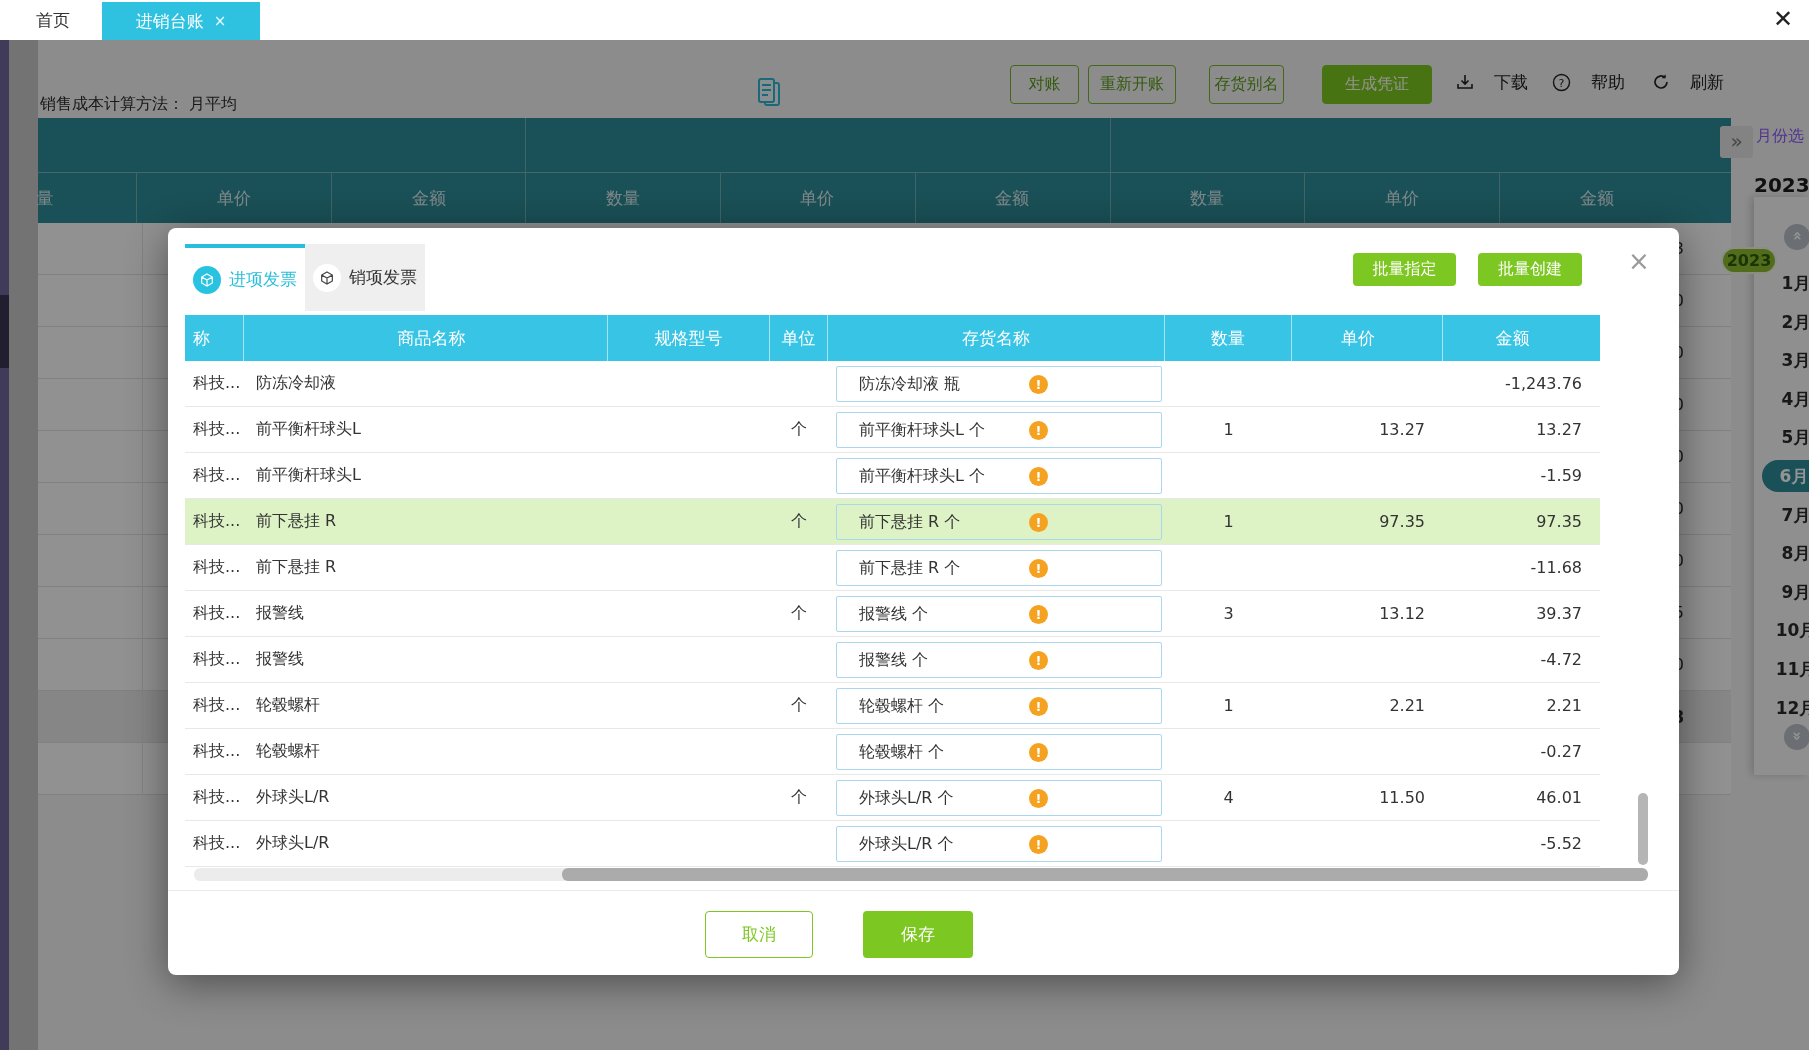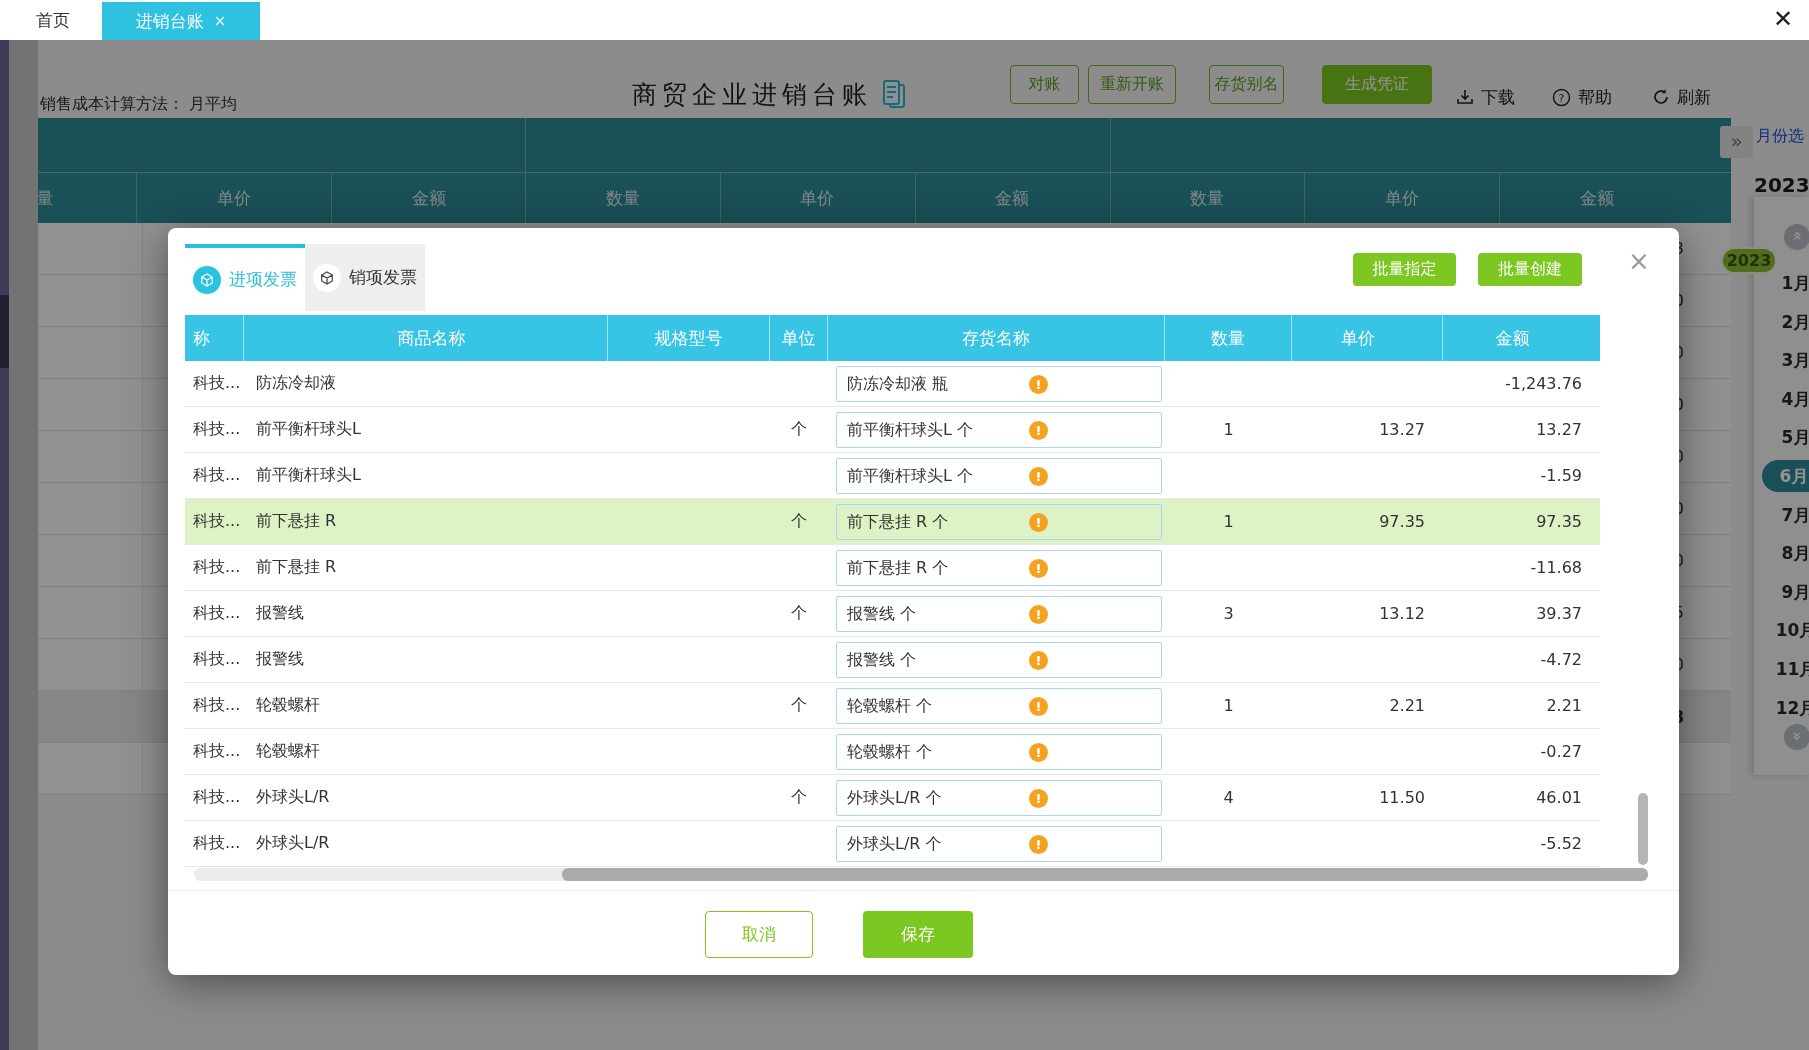--- a/index.html
+++ b/index.html
@@ -25,21 +25,21 @@
                 justify-content:center; gap:10px; font-size:25px; letter-spacing:5px; color:#1f1f1f; }
   .doc-icon { position:relative; width:26px; height:30px; }
   .doc-icon .b { position:absolute; border:2px solid #2fb6cf; border-radius:3px; background:#eef9fb; }
   .doc-icon .b1 { left:7px; top:4px; width:16px; height:24px; }
   .doc-icon .b2 { left:1px; top:0; width:17px; height:25px; }
   .doc-icon .l { position:absolute; left:5px; height:2px; background:#2fb6cf; width:9px; }
 
   .tb-btn { position:absolute; top:27px; height:39px; border:1px solid #76b32a; border-radius:4px;
             color:#5d9c1c; font-size:16px; display:flex; align-items:center; justify-content:center; cursor:pointer; }
   .tb-btn.solid { background:#7dc722; border-color:#7dc722; color:#fdfdf3; }
-  .tool-link { position:absolute; top:46px; height:26px; display:flex; align-items:center; gap:7px;
+  .tool-link { position:absolute; top:31px; height:26px; display:flex; align-items:center; gap:20px;
                font-size:17px; color:#222; cursor:pointer; }
   .tool-link svg { display:block; }
 
   
   .bg-table { position:absolute; left:38px; top:80px; width:1693px; }
   .bg-group { position:absolute; left:0; top:0; width:1693px; height:54px; background:#2e8b96; }
   .bg-sub   { position:absolute; left:0; top:54px; width:1693px; height:51px; background:#2e8b96;
               border-top:1px solid rgba(255,255,255,0.35); }
   .bg-h { position:absolute; color:rgba(255,255,255,0.82); font-size:17px; text-align:center; width:90px; }
   .bg-group .bg-h { top:16px;margin-top:48px; } .bg-sub .bg-h { top:14px; }
@@ -48,21 +48,21 @@
   .bg-row { position:absolute; left:0; width:1693px; height:52px; background:#fafafa; border-bottom:1px solid #ddd; }
   .bg-row.hl { background:#e7e7e7; }
   .bg-row .cdiv { position:absolute; left:104px; top:0; width:1px; height:52px; background:#e2e2e2; }
   .sliver { position:absolute; left:1499px; top:0; width:190px; height:52px; line-height:52px;
             text-align:right; padding-right:43px; font-size:16px; color:#2e2e2e; }
   .bg-row.hl .sliver { font-weight:bold; font-size:17px; }
 
   
   .expand-btn { position:absolute; left:1720px; top:88px; width:33px; height:32px; background:#e2e2e2;
                 border-radius:3px; color:#7a7a7a; font-size:20px; text-align:center; line-height:30px; cursor:pointer; }
-  .sb-title { position:absolute; left:1756px; top:88px; font-size:16px; color:#1d4ed8; white-space:nowrap; }
+  .sb-title { position:absolute; left:1756px; top:88px; font-size:16px; color:#8b5cf6; white-space:nowrap; }
   .sb-year  { position:absolute; left:1754px; top:135px; font-size:20px; font-weight:bold; color:#1c1c1c; white-space:nowrap; }
   .sb-panel { position:absolute; left:1754px; top:159px; width:55px; height:578px; background:#f6f6f6;
               box-shadow:-3px 0 8px rgba(0,0,0,0.18); }
   .chev-circle { position:absolute; left:1784px; width:26px; height:26px; border-radius:50%;
                  background:#b9bec4; color:#fff; text-align:center; line-height:24px; font-size:15px; cursor:pointer; }
   .chev-circle span { display:inline-block; font-weight:bold; }
   .chev-up span { transform:rotate(-90deg); } .chev-down span { transform:rotate(90deg); }
   .month { position:absolute; left:1766px; width:60px; height:32px; line-height:32px; text-align:center;
            font-size:17px; font-weight:bold; color:#2a2a2a; cursor:pointer; }
   .month.active { left:1762px; width:64px; background:#2e8b96; color:#fff; border-radius:16px; }
@@ -103,21 +103,21 @@
   .mbody .mrow { border-bottom:1px solid #e8e8e8; font-size:16px; color:#333; background:#fff; }
   .mbody .mrow.hl { background:#ddf3c6; }
   .mcell { overflow:hidden; white-space:nowrap; }
   .mbody .mcell { display:flex; align-items:center; }
   .c-sup { padding-left:8px; } .c-prod { padding-left:12px; }
   .c-unit { justify-content:center; }
   .c-qty { justify-content:center; }
   .c-price,.c-amt { justify-content:flex-end; padding-right:18px; }
   .c-inv { position:relative; }
   .inv-box { position:absolute; left:8px; top:5px; width:326px; height:36px; border:1px solid #abd7ee;
-             border-radius:2px; display:flex; align-items:center; background:transparent; }
+             border-radius:2px; display:flex; align-items:center; background:transparent;padding-left:12px; }
   .inv-text { padding-left:10px; font-size:16px; color:#333; }
   .warn-icon { position:absolute; left:192px; top:8px; width:19px; height:19px; border-radius:50%;
                background:#f5a220; color:#fff; font-weight:bold; font-size:13px; text-align:center; line-height:19px; }
 
   .h-scroll { position:absolute; left:26px; top:640px; width:1454px; height:13px; background:#ececec; border-radius:6px; }
   .h-thumb { position:absolute; left:368px; top:0; width:1086px; height:13px; background:#ababab; border-radius:6px; }
   .v-scroll { position:absolute; left:1470px; top:133px; width:10px; height:506px; }
   .v-thumb { position:absolute; left:0; top:432px; width:10px; height:72px; background:#b5b5b5; border-radius:5px; }
   .modal-sep { position:absolute; left:0; top:662px; width:1511px; height:1px; background:#ececec; }
 
@@ -133,21 +133,20 @@
 
   <div class="page">
     <div class="gray-strip"></div>
 
     <div class="cost-method">
       <span>销售成本计算方法：</span>
       <span>月平均</span>
     </div>
 
     <div class="page-title">
-      <span>商贸企业进销台账</span>
       <span class="doc-icon">
         <span class="b b1"></span>
           <span class="b b2"></span>
         <span class="l" style="top:6px"></span>
           <span class="l" style="top:11px"></span>
           <span class="l" style="top:16px;width:6px"></span>
       </span>
     </div>
 
     <div id="tb-buttons">

